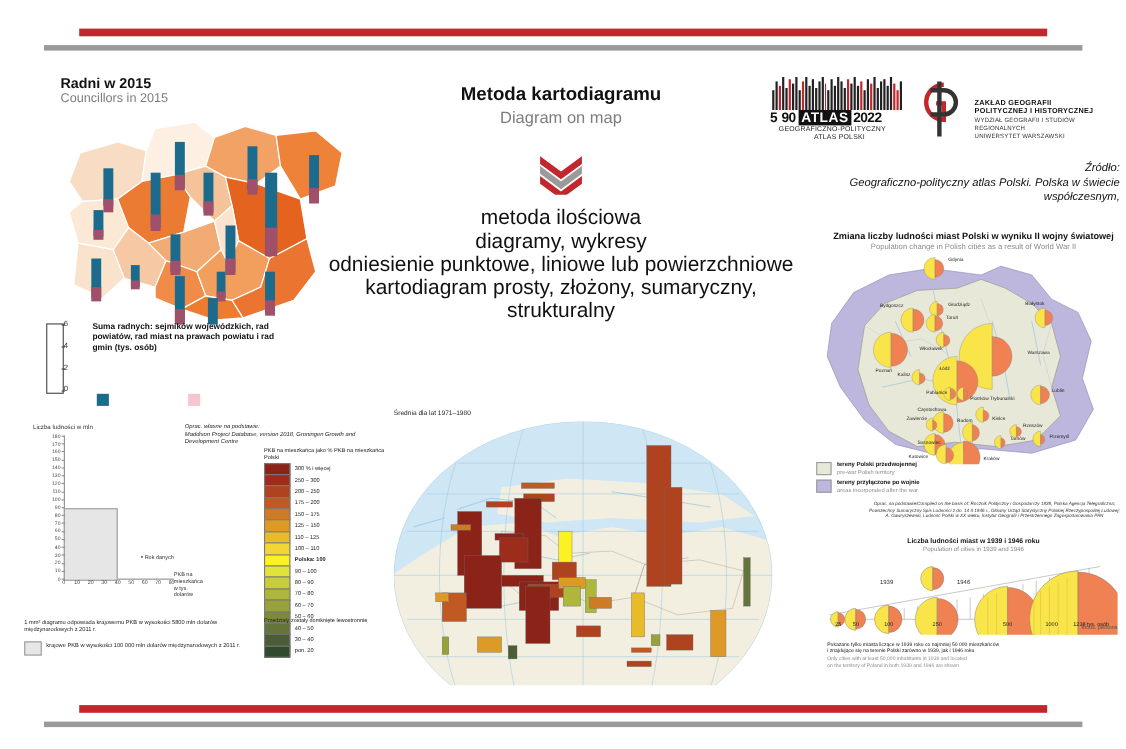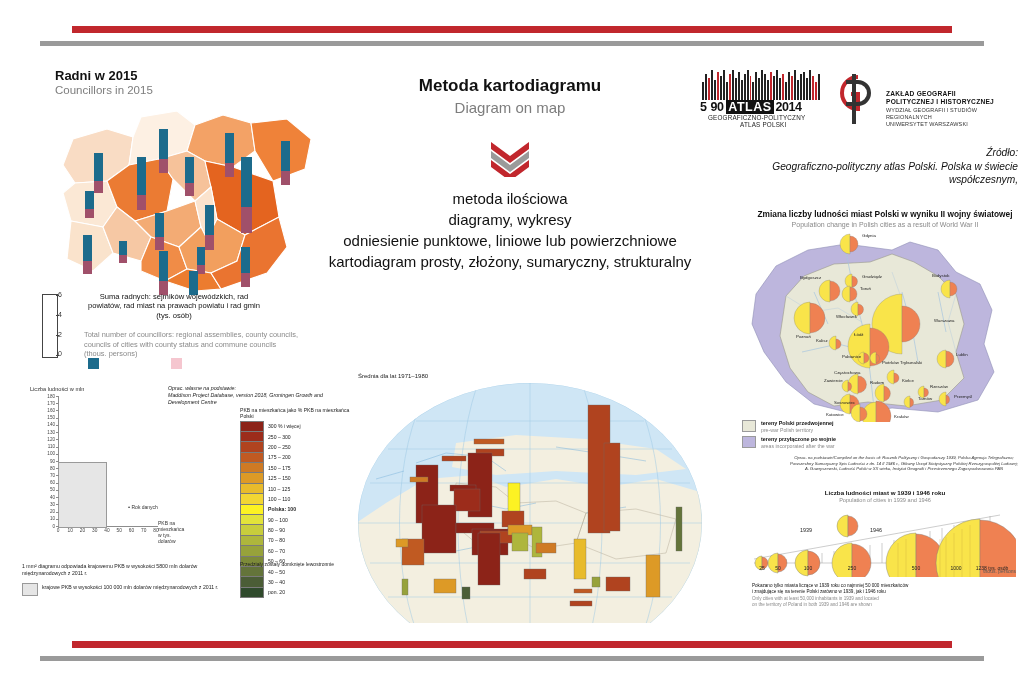--- a/index.html
+++ b/index.html
@@ -21,21 +21,21 @@
 
   #councillors-title{left:55px;top:68px;font-size:13px;}
   #councillors-sub{left:55px;top:84px;font-size:11.5px;}
 
   #center-title{left:330px;top:76px;width:360px;text-align:center;
       font-size:17px;font-weight:bold;color:#111;}
   #center-sub{left:330px;top:99px;width:360px;text-align:center;
       font-size:15px;color:#7d7d7d;}
 
   #center-body{left:290px;top:188px;width:440px;text-align:center;
-      font-size:15px;line-height:21px;color:#111;}
+      font-size:19px;line-height:21px;color:#111;}
 
   
   #chevrons{left:487px;top:139px;width:46px;height:38px;}
 
   
   #atlas-logo{left:700px;top:70px;width:122px;height:56px;}
   #barcode{position:absolute;left:2px;top:0;width:118px;height:30px;
      display:flex;align-items:flex-end;gap:1px;}
   #barcode i{display:block;width:2px;background:#222;}
   #atlas-word{position:absolute;left:0;top:29px;width:122px;height:15px;
@@ -63,21 +63,21 @@
   
   #pl-map-1{left:55px;top:95px;width:290px;height:200px;}
 
   
   #cl-legend{left:34px;top:292px;width:300px;height:78px;}
   #cl-axis{position:absolute;left:8px;top:2px;width:14px;height:62px;
      border:1px solid #444;background:#fff;}
   .cl-tick{position:absolute;left:24px;font-size:7px;color:#333;}
   .cl-dash{position:absolute;left:22px;width:3px;height:1px;background:#444;}
   #cl-title{position:absolute;left:50px;top:0px;width:180px;
-     font-size:7.6px;font-weight:normal;line-height:9.4px;color:#111;text-align:center;}
+     font-size:7.6px;font-weight:bold;line-height:9.4px;color:#111;}
   #cl-title-en{position:absolute;left:50px;top:38px;width:215px;
      font-size:7.4px;line-height:9.6px;color:#8a8a8a;}
   #cl-sw1{position:absolute;left:54px;top:66px;width:11px;height:11px;background:#1c6b8c;}
   #cl-sw2{position:absolute;left:137px;top:66px;width:11px;height:11px;
      background:#f5c6cf;}
 
   
   #gdp-chart{left:22px;top:392px;width:145px;height:165px;}
   #gdp-ylab{position:absolute;left:8px;top:-6px;font-size:5.6px;color:#333;}
   #gdp-yaxis{position:absolute;left:36px;top:4px;width:1px;height:130px;background:#8c8c8c;}
@@ -207,21 +207,20 @@
   <div id="cl-axis"></div>
   <div class="cl-dash" style="top:3px"></div>
   <div class="cl-tick" style="top:-1px">6</div>
   <div class="cl-dash" style="top:23px"></div>
   <div class="cl-tick" style="top:19px">4</div>
   <div class="cl-dash" style="top:43px"></div>
   <div class="cl-tick" style="top:39px">2</div>
   <div class="cl-dash" style="top:63px"></div>
   <div class="cl-tick" style="top:58px">0</div>
   <div id="cl-title">Suma radnych: sejmików wojewódzkich, rad powiatów, rad miast na prawach powiatu i rad gmin (tys. osób)</div>
-  <div id="cl-title-en">Total number of councillors: regional assemblies, county councils, councils of cities with county status and commune councils (thous. persons)</div>
   <div id="cl-sw1"></div>
   <div id="cl-sw2"></div>
 </div>
 
 <div class="abs" id="center-title">Metoda kartodiagramu</div>
 <div class="abs" id="center-sub">Diagram on map</div>
 
 <svg class="abs" id="chevrons" viewBox="0 0 46 38">
   <path d="M4 3 L23 17 L42 3 L42 10 L23 24 L4 10 Z" fill="#c1272d"></path>
   <path d="M4 12 L23 26 L42 12 L42 19 L23 33 L4 19 Z" fill="#9a9a9a"></path>
@@ -278,21 +277,21 @@
       <i style="height: 18px; background: rgb(193, 39, 45);"></i>
       <i style="height: 26px; background: rgb(34, 34, 34);"></i>
     </div>
   <div id="atlas-word">
     <span class="atl-num">5</span>
     <span style="width:4px"></span>
     <span class="atl-num">90</span>
     <span style="width:3px"></span>
     <span class="atl-blk">ATLAS</span>
     <span style="width:2px"></span>
-    <span class="atl-num">2014</span>
+    <span class="atl-num">2022</span>
   </div>
   <div id="atlas-sub1">GEOGRAFICZNO-POLITYCZNY</div>
   <div id="atlas-sub2">ATLAS POLSKI</div>
 </div>
 
 <div class="abs" id="gp-logo">
   <svg id="gp-mark" viewBox="0 0 58 60">
     <path d="M34 9 A16 16 0 1 0 34 41 L34 26 L27 26" fill="none" stroke="#c1272d" stroke-width="4"></path>
     <path d="M22 14 L34 14 A11 11 0 0 1 34 36 L22 36" fill="none" stroke="#333333" stroke-width="4"></path>
     <line x1="30" y1="6" x2="30" y2="56" stroke="#333333" stroke-width="4"></line>

